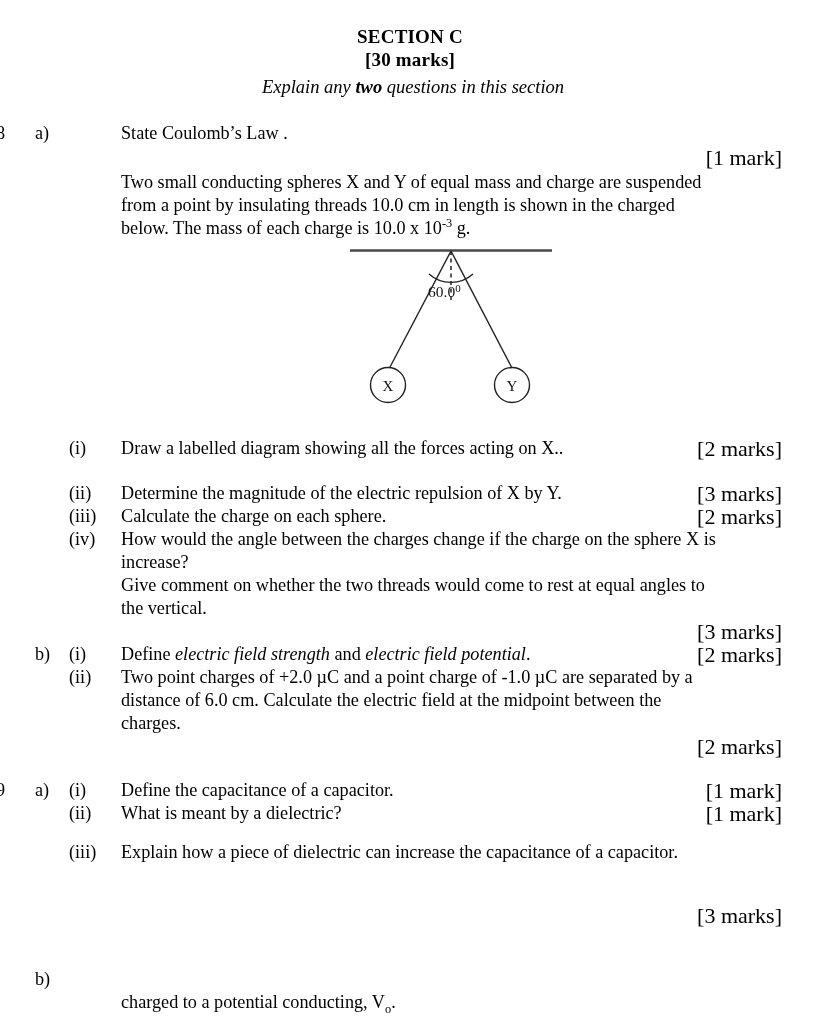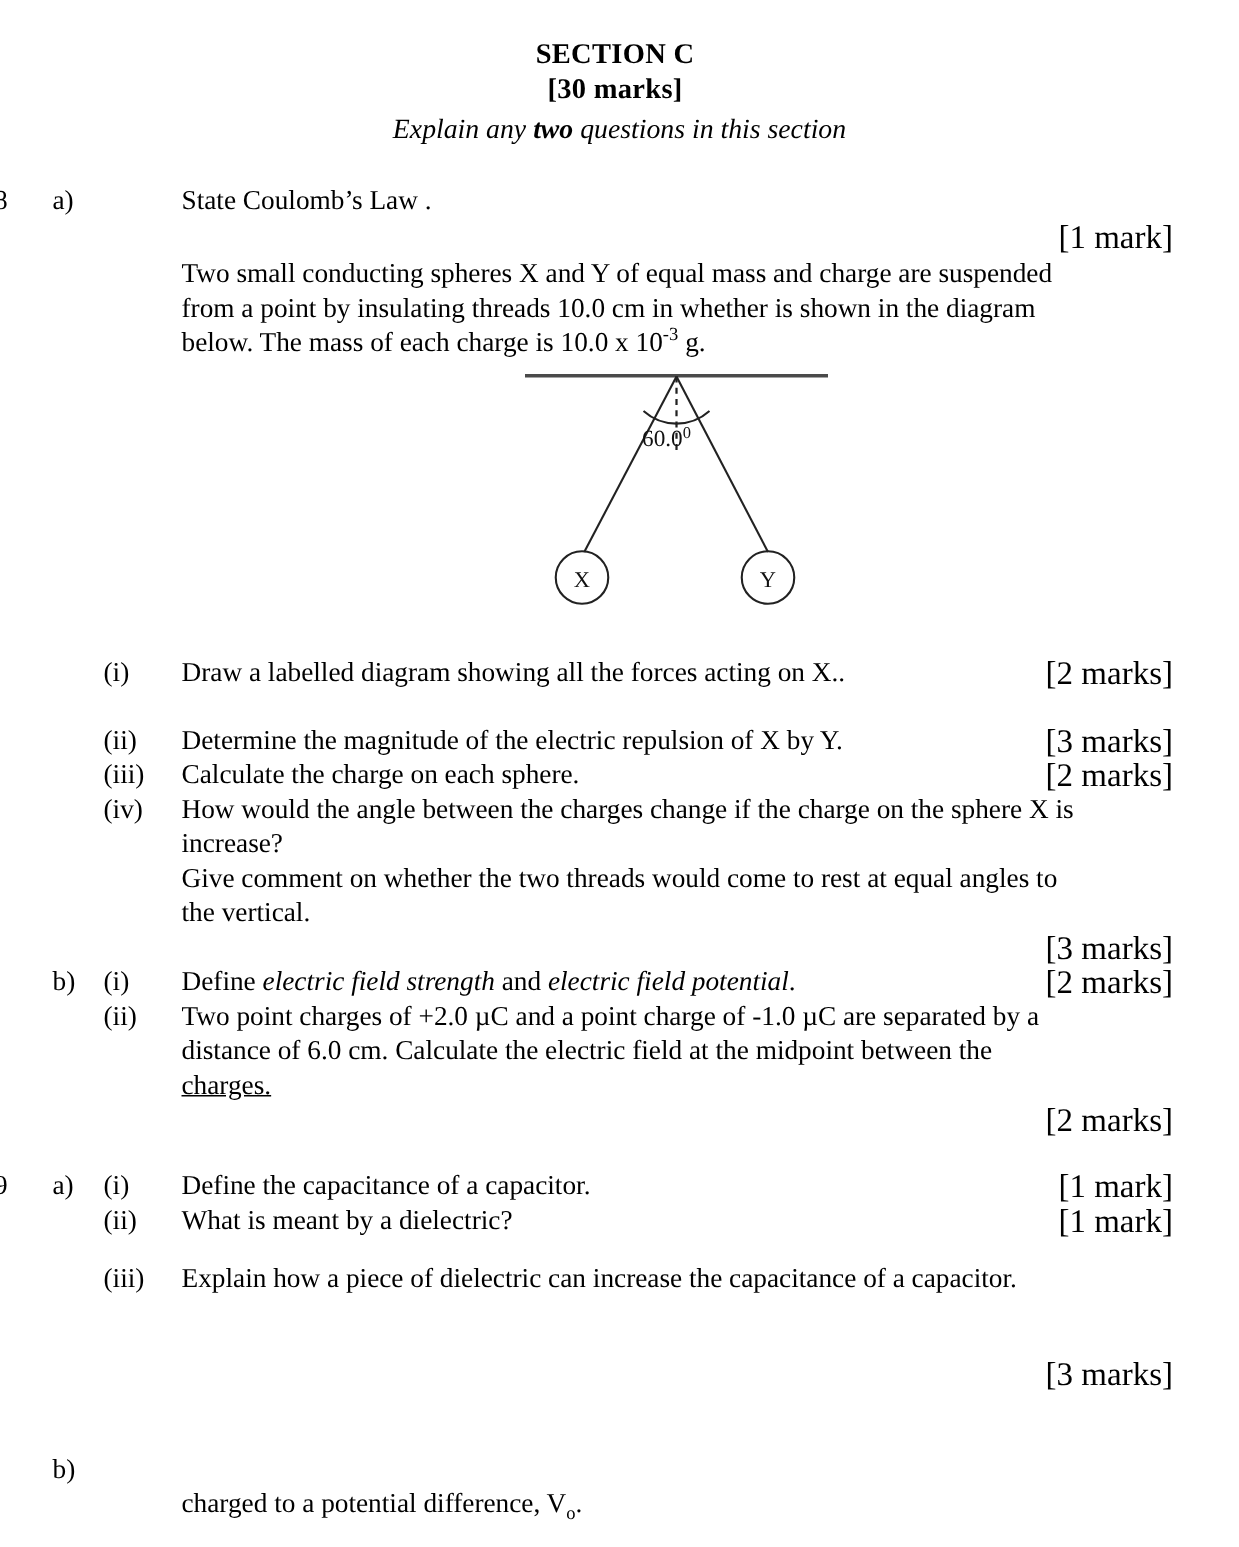--- a/index.html
+++ b/index.html
@@ -98,21 +98,21 @@
   <div id="hdr-instr">
     <span>Explain any </span><b>two</b><span> questions in this section</span>
   </div>
 
   <div class="qnum" style="left:-4px; top:122px;">8</div>
   <div class="alpha" style="left:35px; top:122px;">a)</div>
   <div class="body-text" style="top:122px;">State Coulomb’s Law .</div>
   <div class="marks" style="top:146px;">[1 mark]</div>
 
   <div class="body-text" style="top:171px;">Two small conducting spheres X and Y of equal mass and charge are suspended</div>
-  <div class="body-text" style="top:194px;">from a point by insulating threads 10.0 cm in whether is shown in the diagram</div>
+  <div class="body-text" style="top:194px;">from a point by insulating threads 10.0 cm in length is shown in the charged</div>
   <div class="body-text" style="top:217px;">
     <span>below. The mass of each charge is 10.0 x 10</span><sup class="sup">-3</sup><span> g.</span>
   </div>
 
   <div id="diagram">
     <svg width="250" height="175" viewBox="0 0 250 175" xmlns="http://www.w3.org/2000/svg">
 
       <line x1="20" y1="10.5" x2="222" y2="10.5" stroke="#4a4a4a" stroke-width="2.4"></line>
 
       <line x1="121" y1="11" x2="121" y2="60" stroke="#222222" stroke-width="1.5" stroke-dasharray="4,3.5"></line>
@@ -155,36 +155,36 @@
   <div class="alpha" style="left:35px; top:643px;">b)</div>
   <div class="roman" style="left:69px; top:643px;">(i)</div>
   <div class="body-text" style="top:643px;">
     <span>Define </span><i class="it">electric field strength</i><span> and </span><i class="it">electric field potential</i><span>.</span>
   </div>
   <div class="marks" style="top:643px;">[2 marks]</div>
 
   <div class="roman" style="left:69px; top:666px;">(ii)</div>
   <div class="body-text body-narrow" style="top:666px;">Two point charges of +2.0 µC and a point charge of -1.0 µC are separated by a</div>
   <div class="body-text" style="top:689px;">distance of 6.0 cm. Calculate the electric field at the midpoint between the</div>
-  <div class="body-text" style="top:712px;text-decoration:underline;">charges.</div>
+  <div class="body-text" style="top:712px;">charges.</div>
   <div class="marks" style="top:735px;">[2 marks]</div>
 
   <div class="qnum" style="left:-4px; top:779px;">9</div>
   <div class="alpha" style="left:35px; top:779px;">a)</div>
 
   <div class="roman" style="left:69px; top:779px;">(i)</div>
   <div class="body-text" style="top:779px;">Define the capacitance of a capacitor.</div>
   <div class="marks" style="top:779px;">[1 mark]</div>
 
   <div class="roman" style="left:69px; top:802px;">(ii)</div>
   <div class="body-text" style="top:802px;">What is meant by a dielectric?</div>
   <div class="marks" style="top:802px;">[1 mark]</div>
 
   <div class="roman" style="left:69px; top:841px;">(iii)</div>
   <div class="body-text" style="top:841px;">Explain how a piece of dielectric can  increase the capacitance of a capacitor.</div>
   <div class="marks" style="top:904px;">[3 marks]</div>
 
   <div class="alpha" style="left:35px; top:968px;">b)</div>
   <div class="body-text" style="top:991px;">
-    <span>charged to a potential difference, V</span><sub class="sub">o</sub><span>.</span>
+    <span>charged to a potential conducting, V</span><sub class="sub">o</sub><span>.</span>
   </div>
 
 </div>
 
 </body></html>

